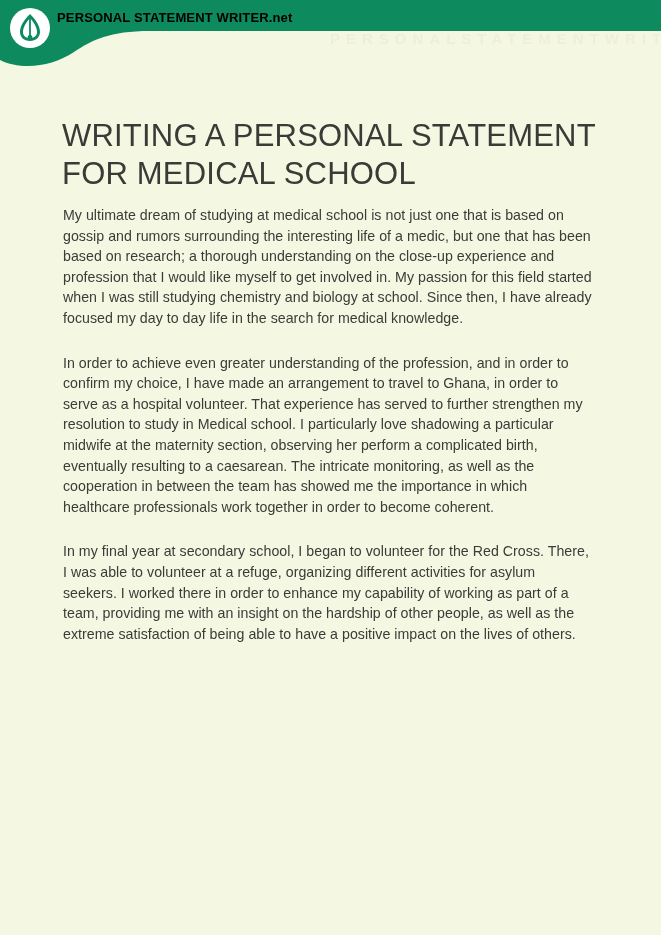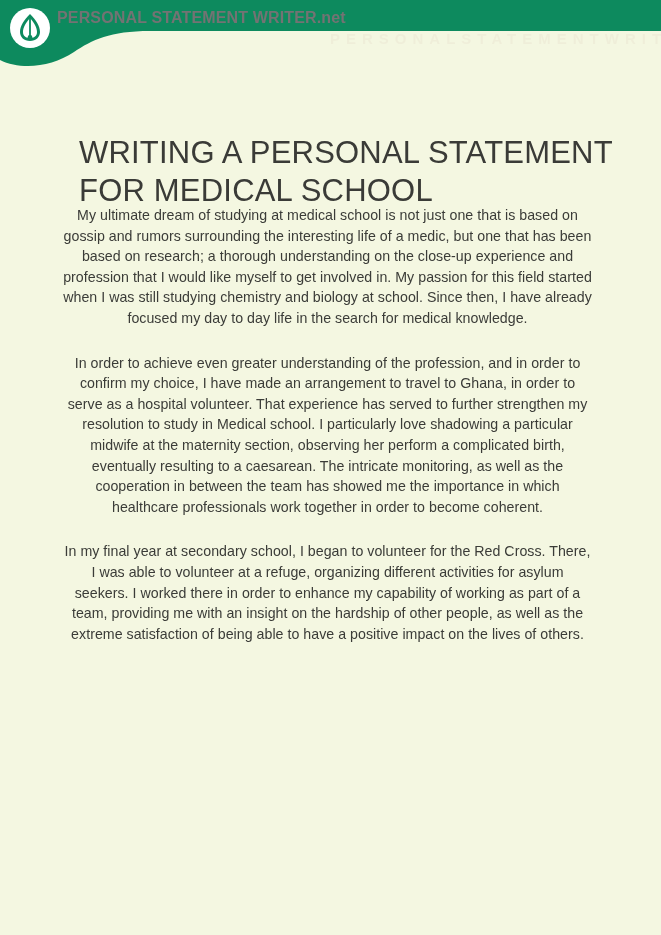--- a/index.html
+++ b/index.html
@@ -39,23 +39,23 @@
     display: block;
     width: 661px;
     height: 72px;
   }
 
   .brand-text {
     position: absolute;
     top: 8px;
     left: 57px;
     z-index: 4;
-    color: #737373;
+    color: #000000;
     font-family: "Liberation Sans", sans-serif;
-    font-size: 16px;
+    font-size: 13px;
     font-weight: bold;
     letter-spacing: 0.15px;
     white-space: nowrap;
     line-height: 19px;
   }
 
   
   .logo-mark {
     position: absolute;
     left: 8px;
@@ -93,21 +93,21 @@
     width: 661px;
     padding: 0;
     z-index: 3;
   }
 
   .doc-title {
     position: absolute;
     top: 117px;
     left: 62px;
     width: 540px;
-    margin: 17px;
+    margin: 0;
     color: #3a3b37;
     font-family: "Liberation Sans", sans-serif;
     font-size: 31px;
     font-weight: normal;
     line-height: 38px;
     letter-spacing: 0.2px;
   }
 
   .doc-body {
     position: absolute;
@@ -115,21 +115,21 @@
     left: 63px;
     width: 529px;
   }
 
   .doc-body p {
     margin: 0 0 24px 0;
     color: #3b3c38;
     font-family: "Liberation Sans", sans-serif;
     font-size: 14.2px;
     line-height: 20.6px;
-    text-align: center;
+    text-align: left;
     letter-spacing: 0.03px;
   }
   .doc-body p:last-child {
     margin-bottom: 0;
   }
 </style>
 </head>
 <body>
 
 <div class="page">

